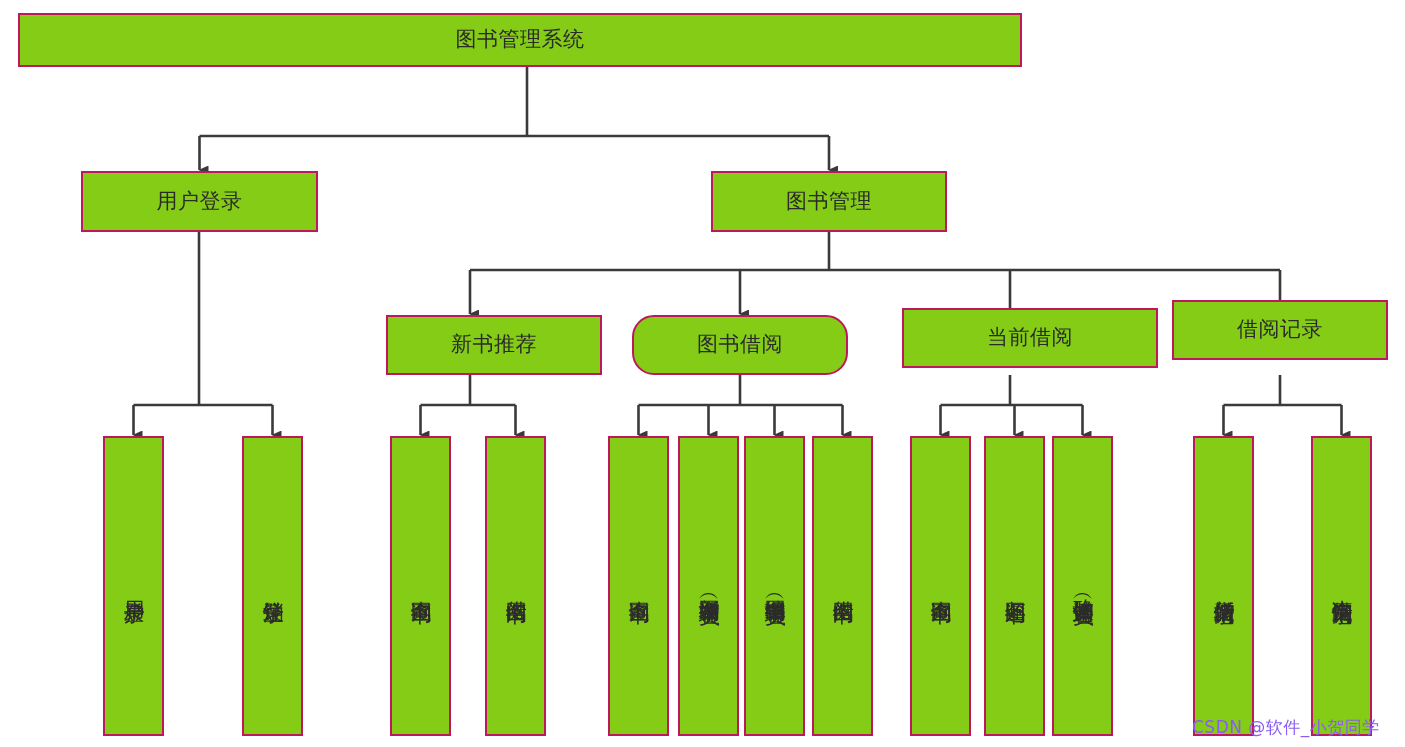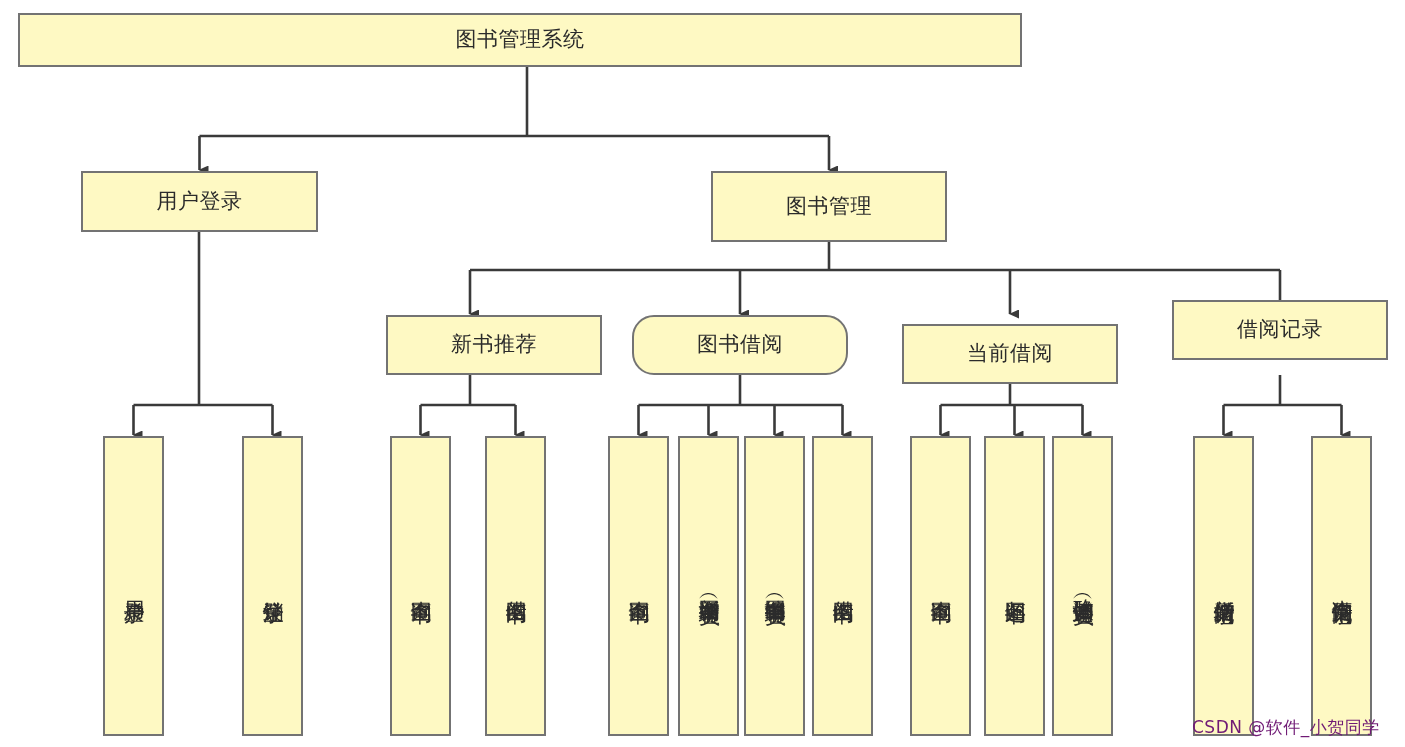--- a/index.html
+++ b/index.html
@@ -24,22 +24,22 @@
   svg.connector-layer {
     position: absolute;
     left: 0;
     top: 0;
     width: 1405px;
     height: 747px;
   }
   .node-box {
     position: absolute;
     box-sizing: border-box;
-    background: #fef9c3;
-    border: 2px solid #737373;
+    background: #84cc16;
+    border: 2px solid #be185d;
     display: flex;
     align-items: center;
     justify-content: center;
     overflow: hidden;
   }
   .node-label-h {
     font-size: 21px;
     line-height: 1.1;
     letter-spacing: 0.5px;
     white-space: nowrap;
@@ -112,30 +112,30 @@
       </g>
   </svg>
 
   <div id="nodes-group">
       <div class="node-box" style="left: 18px; top: 13px; width: 1004px; height: 54px;">
         <span class="node-label-h">图书管理系统</span>
       </div>
       <div class="node-box" style="left: 81px; top: 171px; width: 237px; height: 61px;">
         <span class="node-label-h">用户登录</span>
       </div>
-      <div class="node-box" style="left: 711px; top: 171px; width: 236px; height: 71px;">
+      <div class="node-box" style="left: 711px; top: 171px; width: 236px; height: 61px;">
         <span class="node-label-h">图书管理</span>
       </div>
       <div class="node-box" style="left: 362px; top: 315px; width: 216px; height: 60px; margin-left: 24px;">
         <span class="node-label-h">新书推荐</span>
       </div>
       <div class="node-box" style="left: 632px; top: 315px; width: 216px; height: 60px; border-radius: 22px;">
         <span class="node-label-h">图书借阅</span>
       </div>
-      <div class="node-box" style="left: 902px; top: 324px; width: 216px; height: 60px;">
+      <div class="node-box" style="left: 902px; top: 308px; width: 256px; height: 60px;">
         <span class="node-label-h">当前借阅</span>
       </div>
       <div class="node-box" style="left: 1172px; top: 300px; width: 216px; height: 60px;">
         <span class="node-label-h">借阅记录</span>
       </div>
       <div class="node-box" style="left: 103px; top: 436px; width: 61px; height: 300px;">
         <span class="node-label-v">用户登录</span>
       </div>
       <div class="node-box" style="left: 242px; top: 436px; width: 61px; height: 300px;">
         <span class="node-label-v">注销登录</span>
@@ -168,15 +168,15 @@
         <span class="node-label-v">确认归还（管理员）</span>
       </div>
       <div class="node-box" style="left: 1193px; top: 436px; width: 61px; height: 300px;">
         <span class="node-label-v">新增借阅记录</span>
       </div>
       <div class="node-box" style="left: 1311px; top: 436px; width: 61px; height: 300px;">
         <span class="node-label-v">查询借阅记录</span>
       </div>
     </div>
 
-  <div class="watermark" style="left: 1192px; top: 716px; color: #701a75;">CSDN @软件_小贺同学</div>
+  <div class="watermark" style="left: 1192px; top: 716px; color: #8b5cf6;">CSDN @软件_小贺同学</div>
 
 </div>
 
 </body></html>

